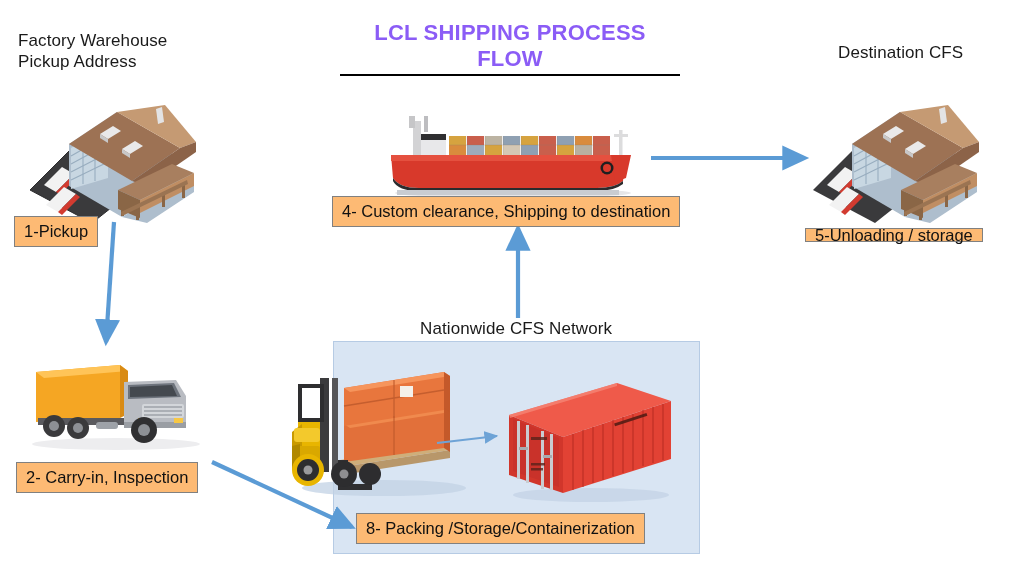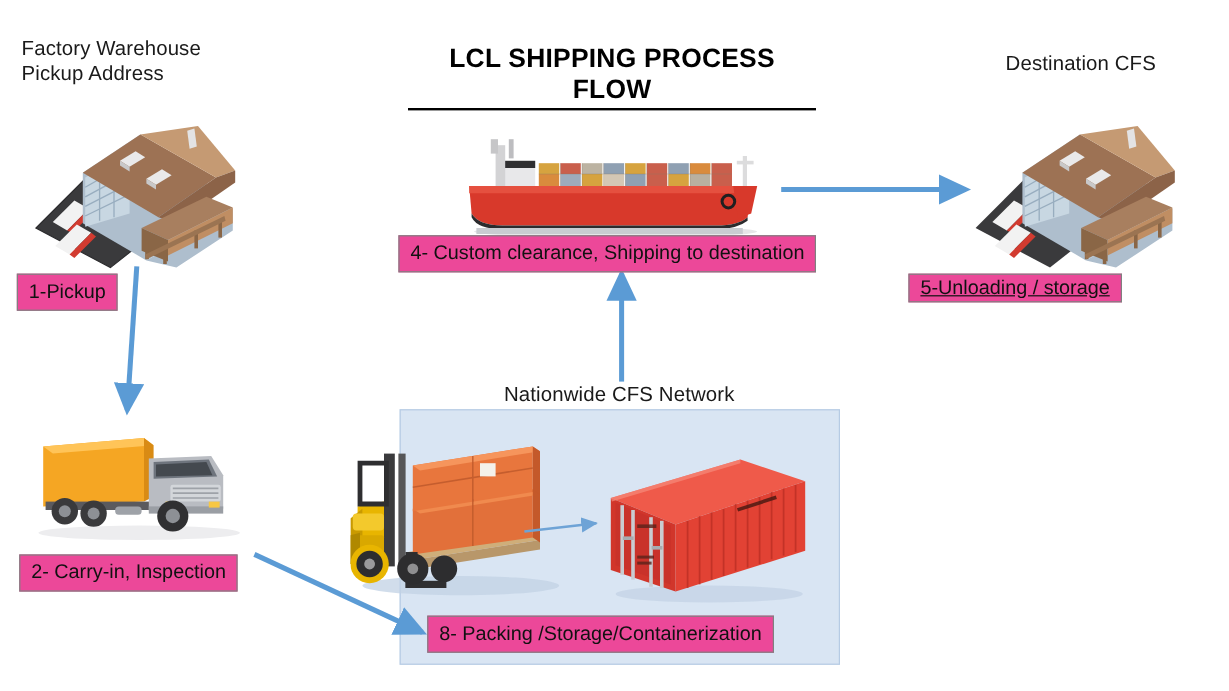--- a/index.html
+++ b/index.html
@@ -16,37 +16,37 @@
   .plain-label{
     position:absolute;
     font-size:17px;
     color:#1a1a1a;
     line-height:21px;
     white-space:pre-line;
     letter-spacing:.1px;
   }
   .title{
     position:absolute;
-    left:340px;top:36px;width:340px;
+    left:340px;top:20px;width:340px;
     text-align:center;
     font-size:22px;
     font-weight:bold;
-    color:#000000;
+    color:#8b5cf6;
     letter-spacing:.2px;
   }
   .title .u{
     border-bottom:2.5px solid #000;
     padding-bottom:2px;
     display:inline-block;
   }
 
   
   .callout{
     position:absolute;
-    background:#ec4899;
+    background:#fdba74;
     border:1.3px solid #808080;
     box-sizing:border-box;
     font-size:16.5px;
     color:#111;
     display:flex;
     align-items:center;
     padding:0 9px;
     white-space:nowrap;
     z-index:40;
   }
@@ -376,33 +376,33 @@
 
     <line x1="212" y1="462" x2="352" y2="527" stroke="#5B9BD5" stroke-width="4.2" marker-end="url(#ah)"></line>
 
     <line x1="437" y1="443" x2="497" y2="436" stroke="#6EA3D6" stroke-width="2.1" marker-end="url(#ahs)"></line>
 
     <line x1="518" y1="318" x2="518" y2="228" stroke="#5B9BD5" stroke-width="4.2" marker-end="url(#ah)"></line>
 
     <line x1="651" y1="158" x2="805" y2="158" stroke="#5B9BD5" stroke-width="4.2" marker-end="url(#ah)"></line>
   </svg>
 
-  <div class="callout" style="left:14px;top:216px;height:31px;margin-top:12px;">
+  <div class="callout" style="left:14px;top:216px;height:31px;">
     <span>1-Pickup</span>
   </div>
 
   <div class="callout" style="left:16px;top:462px;height:31px;">
     <span>2- Carry-in, Inspection</span>
   </div>
 
   <div class="callout" style="left:356px;top:513px;height:31px;">
     <span>8- Packing /Storage/Containerization</span>
   </div>
 
   <div class="callout" style="left:332px;top:196px;height:31px;">
     <span>4- Custom clearance, Shipping to destination</span>
   </div>
 
-  <div class="callout" style="left:757px;top:228px;height:24px;text-decoration:underline;">
+  <div class="callout" style="left:805px;top:228px;height:14px;">
     <span>5-Unloading / storage</span>
   </div>
 
 </div>
 
 </body></html>

